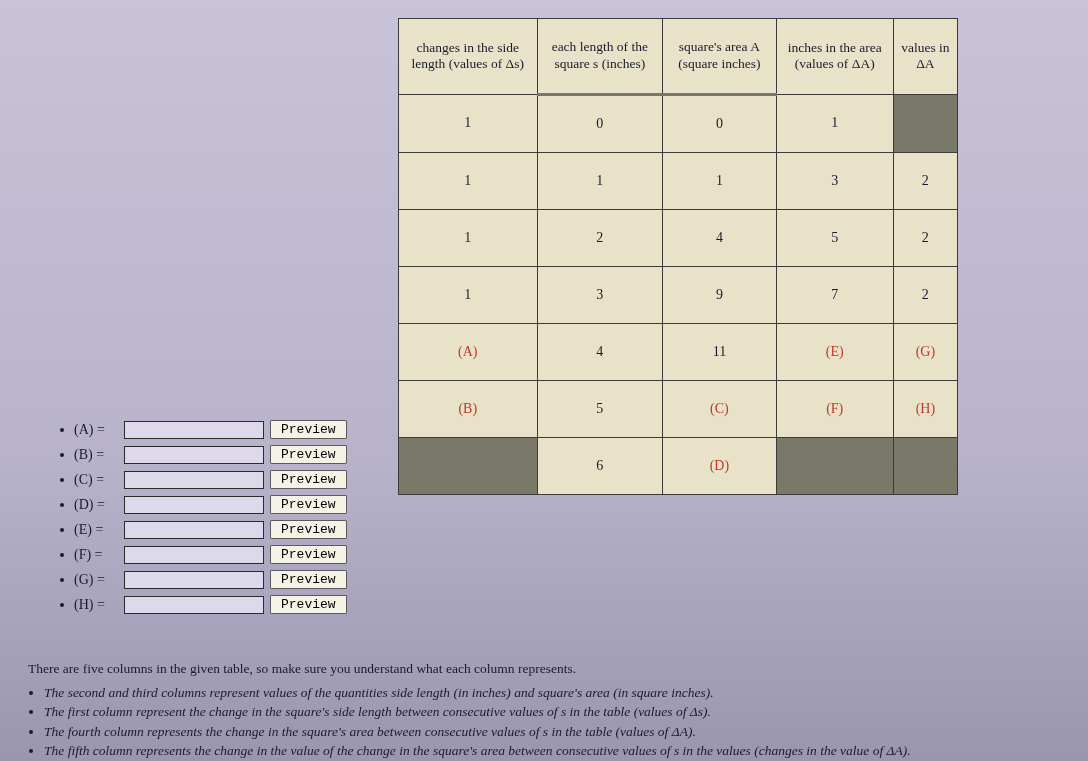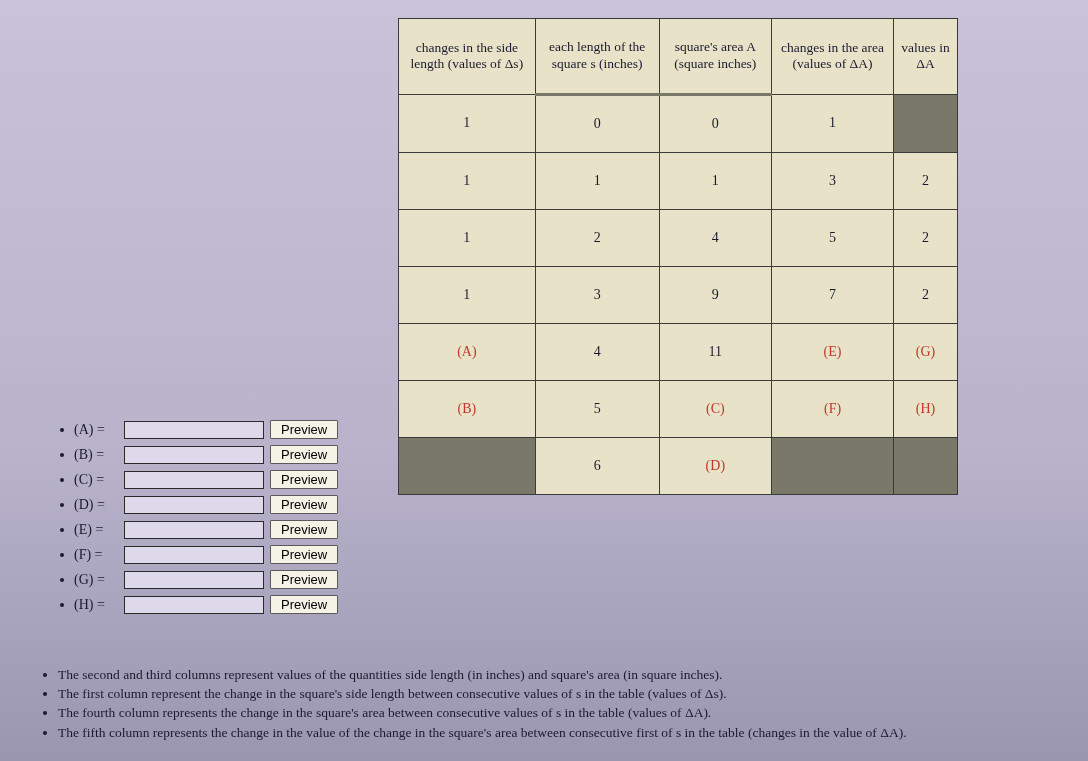--- a/index.html
+++ b/index.html
@@ -67,51 +67,52 @@
       height: 18px;
       border: 1px solid #2a2a2a;
       background: #ddd8ea;
       margin: 0 6px 0 2px;
       font-size: 13px;
       padding: 0 3px;
     }
     .preview-btn {
       background: #f5f2e6;
       border: 1px solid #5a5a5a;
-      font-family: Liberation Sans, sans-serif;
+      font-family: Liberation Mono, monospace;
       font-size: 13px;
       padding: 1px 10px;
       cursor: pointer;
       border-radius: 1px;
     }
     .explain {
       position: absolute;
       left: 28px;
       top: 660px;
       width: 1030px;
       font-size: 13.5px;
       line-height: 1.35;
     }
     .explain ul {
-      margin: 6px 0 0 30px;
+      margin: 6px 0 0 16px;
       list-style: disc;
+      font-style: italic;
     }
     .explain li { margin-bottom: 1px; }
   </style>
 </head>
 <body>
 
 <div class="table-wrap">
   <table class="main">
     <thead>
       <tr>
         <th>changes in the side length (values of Δs)</th>
         <th>each length of the square s (inches)</th>
         <th>square's area A (square inches)</th>
-        <th>changes in the area (values of ΔA)</th>
+        <th>inches in the area (values of ΔA)</th>
         <th>values in ΔA</th>
       </tr>
     </thead>
     <tbody>
       <tr>
         <td rowspan="2">1</td>
         <td style="border-top:3px solid #7a7868">0</td>
         <td style="border-top:3px solid #7a7868">0</td>
         <td rowspan="2">1</td>
         <td class="filler" rowspan="2"></td>
@@ -221,19 +222,20 @@
       <li>
         <span class="bullet"></span>
         <span class="q-label">(H) =</span>
         <input class="ans-input" type="text" style="">
         <button class="preview-btn">Preview</button>
       </li>
     </ul>
 </div>
 
 <div class="explain">
+  <p>There are five columns in the given table, so make sure you understand what each column represents.</p>
   <ul>
     <li>The second and third columns represent values of the quantities side length (in inches) and square's area (in square inches).</li>
     <li>The first column represent the change in the square's side length between consecutive values of s in the table (values of Δs).</li>
     <li>The fourth column represents the change in the square's area between consecutive values of s in the table (values of ΔA).</li>
-    <li>The fifth column represents the change in the value of the change in the square's area between consecutive first of s in the table (changes in the value of ΔA).</li>
+    <li>The fifth column represents the change in the value of the change in the square's area between consecutive values of s in the values (changes in the value of ΔA).</li>
   </ul>
 </div>
 
 </body></html>

